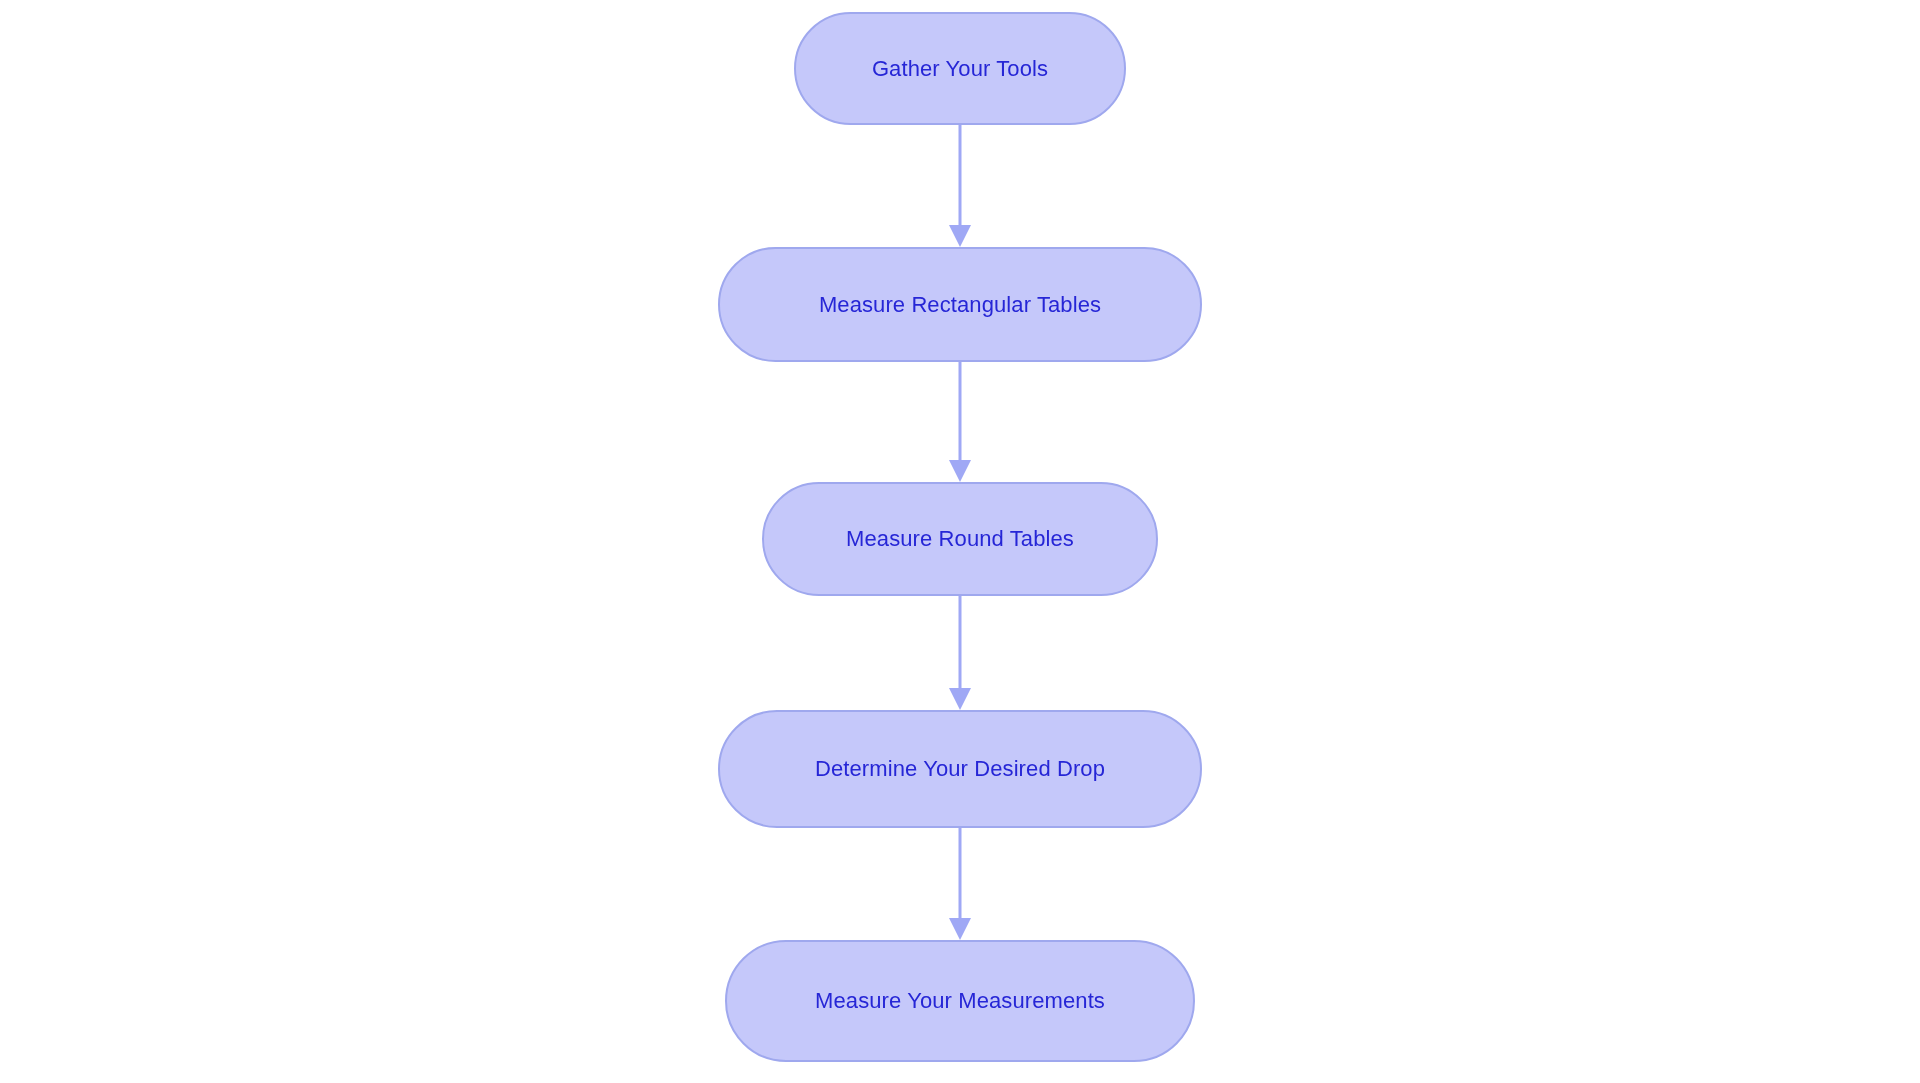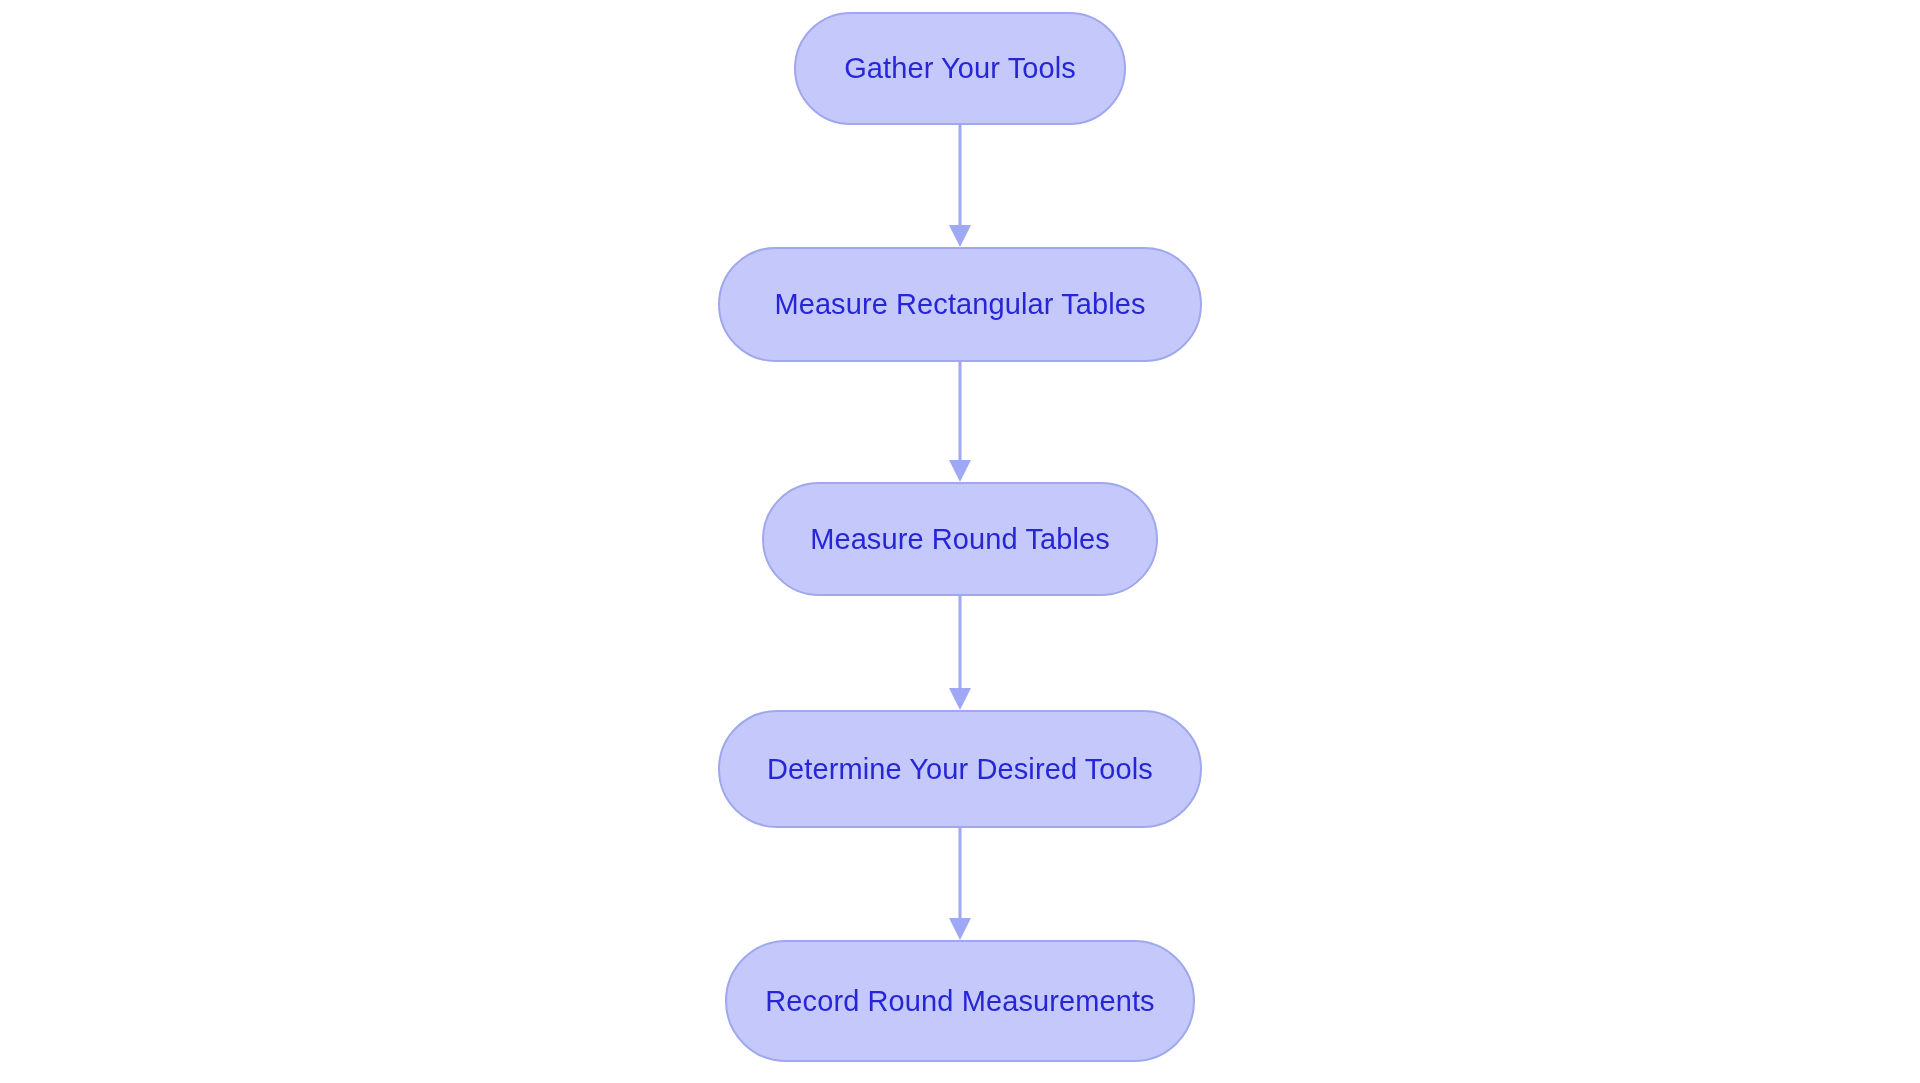--- a/index.html
+++ b/index.html
@@ -36,21 +36,21 @@
     font-weight: 400;
     letter-spacing: 0.1px;
     line-height: 1;
     white-space: nowrap;
     transform: translateX(-50%);
   }
 
   .node-label {
     display: block;
     color: #2626d6;
-    font-size: 29px;
+    font-size: 22px;
     line-height: 1;
   }
 
   .flow-edge {
     position: absolute;
     transform: translateX(-50%);
     pointer-events: none;
   }
   .flow-edge .edge-line {
     position: absolute;
@@ -103,20 +103,20 @@
 
   <div class="flow-node" style="left: 960px; top: 247px; width: 484px; height: 115px; background: rgb(197, 200, 250); border-color: rgb(159, 168, 238); color: rgb(38, 38, 214); align-items: center;">
     <span class="node-label">Measure Rectangular Tables</span>
   </div>
 
   <div class="flow-node" style="left: 960px; top: 482px; width: 396px; height: 114px; background: rgb(197, 200, 250); border-color: rgb(159, 168, 238); color: rgb(38, 38, 214); justify-content: center;">
     <span class="node-label">Measure Round Tables</span>
   </div>
 
   <div class="flow-node" style="left: 960px; top: 710px; width: 484px; height: 118px; background: rgb(197, 200, 250); border-color: rgb(159, 168, 238); color: rgb(38, 38, 214);">
-    <span class="node-label">Determine Your Desired Tools</span>
+    <span class="node-label">Determine Your Desired Drop</span>
   </div>
 
   <div class="flow-node" style="left: 960px; top: 940px; width: 470px; height: 122px; background: rgb(197, 200, 250); border-color: rgb(159, 168, 238); color: rgb(38, 38, 214);">
-    <span class="node-label">Record Round Measurements</span>
+    <span class="node-label">Measure Your Measurements</span>
   </div>
 
 </div>
 
 </body></html>

